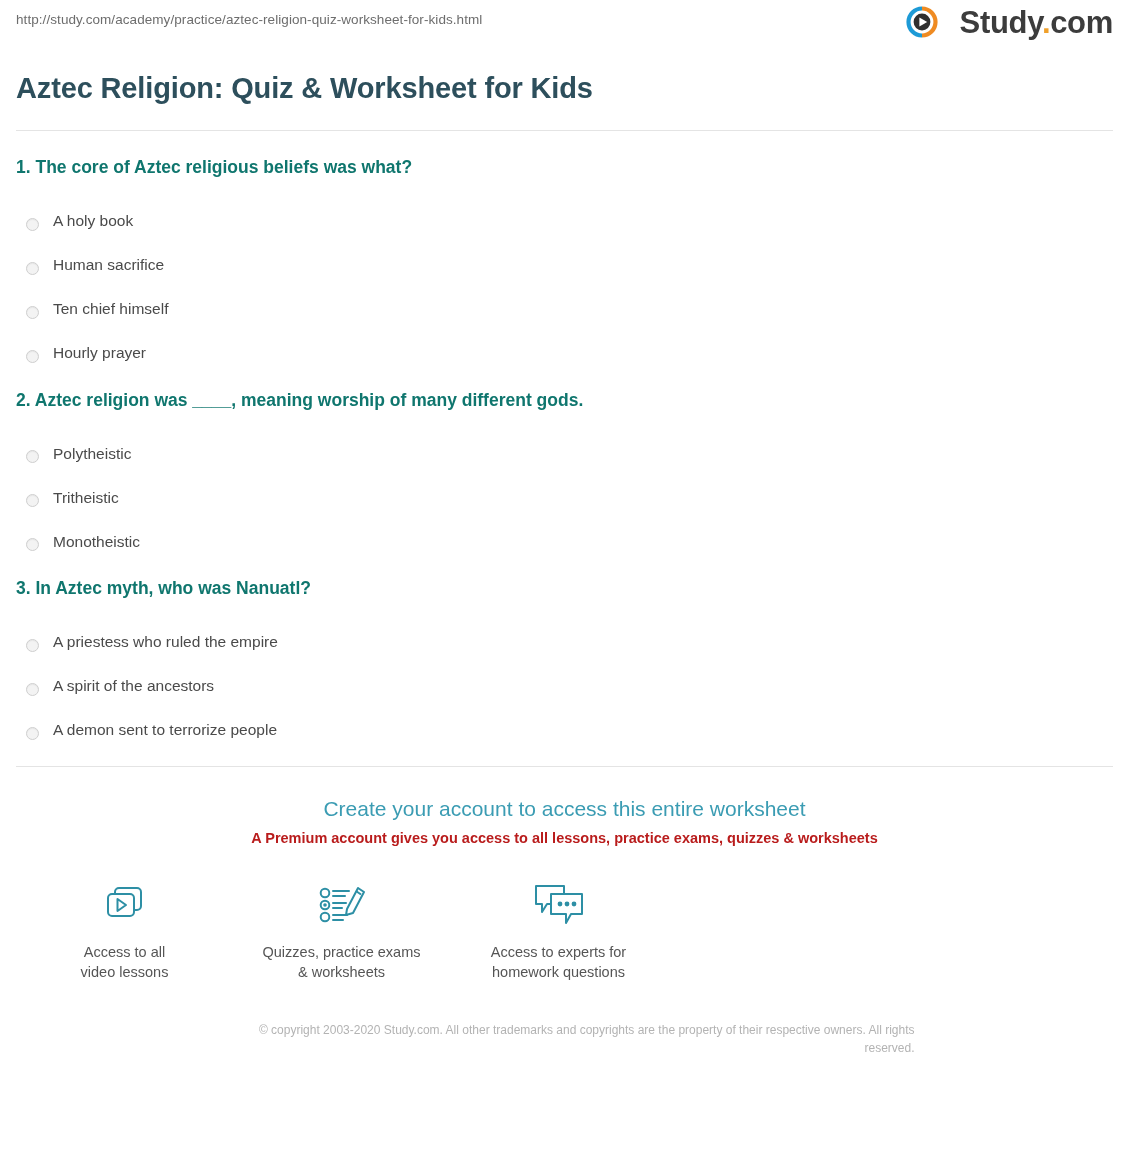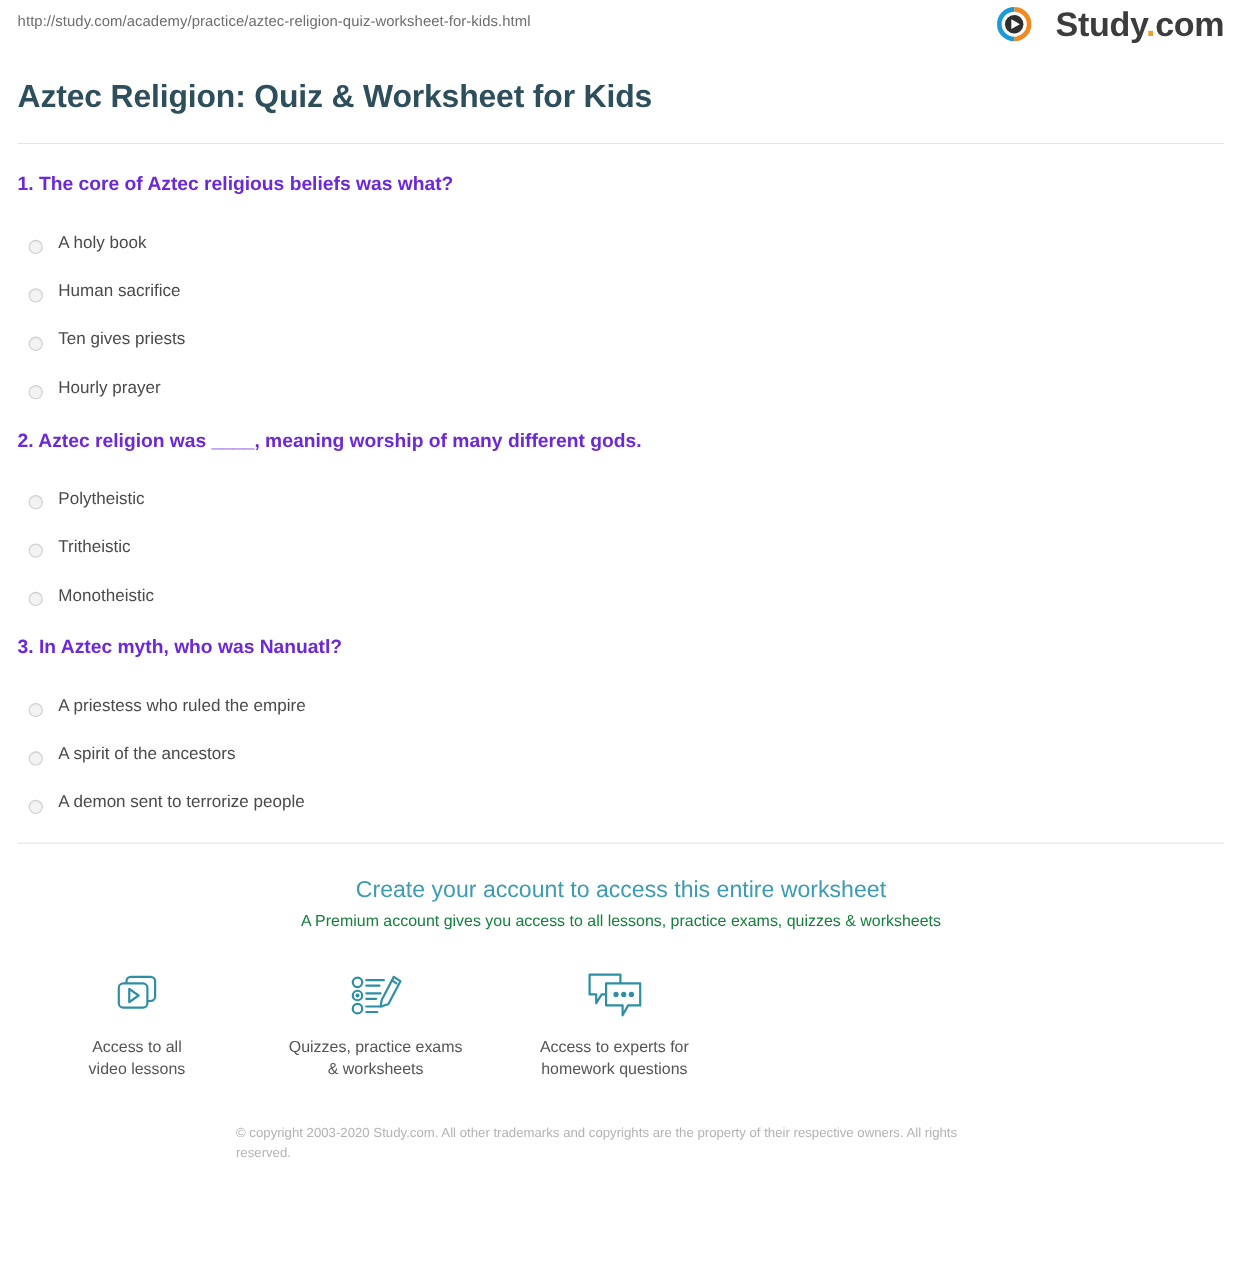--- a/index.html
+++ b/index.html
@@ -73,21 +73,21 @@
     background: #e4e4e4;
     margin: 24px 0 0 0;
   }
 
   
   .quiz { padding-top: 25px; }
   .question-block { margin-bottom: 26px; }
   .question-text {
     font-size: 17.5px;
     font-weight: bold;
-    color: #6d28d9;
+    color: #0f766e;
     line-height: 1.3;
     margin: 0 0 8px 0;
   }
   .options { margin: 0; padding: 0; list-style: none; }
   .option {
     display: flex;
     align-items: flex-end;
     height: 44px;
     padding-left: 10px;
   }
@@ -114,23 +114,24 @@
   }
   .cta-title {
     font-size: 21px;
     color: #3b9cb3;
     font-weight: normal;
     margin: 0 0 6px 0;
     line-height: 1.3;
   }
   .cta-sub {
     font-size: 14.5px;
-    color: #15803d;
+    color: #b91c1c;
     margin: 0;
     line-height: 1.4;
+    font-weight: bold;
   }
   .features {
     display: flex;
     justify-content: flex-start;
     align-items: flex-start;
     gap: 0;
     margin-top: 32px;
   }
   .feature {
     width: 217px;
@@ -147,21 +148,21 @@
     font-size: 14.5px;
     color: #555555;
     line-height: 1.42;
     white-space: pre-line;
   }
 
   
   .copyright {
     margin: 38px auto 0 auto;
     width: 700px;
-    text-align: left;
+    text-align: right;
     font-size: 12px;
     color: #b3b3b3;
     line-height: 1.55;
   }
 </style>
 </head>
 <body>
 
 <div class="page">
 
@@ -192,21 +193,21 @@
         <li class="option">
           <span class="radio"></span>
           <span class="option-label">A holy book</span>
         </li>
         <li class="option">
           <span class="radio"></span>
           <span class="option-label">Human sacrifice</span>
         </li>
         <li class="option">
           <span class="radio"></span>
-          <span class="option-label">Ten gives priests</span>
+          <span class="option-label">Ten chief himself</span>
         </li>
         <li class="option">
           <span class="radio"></span>
           <span class="option-label">Hourly prayer</span>
         </li>
       </ul>
     </div>
 
     <div class="question-block">
       <p class="question-text">2. Aztec religion was ____, meaning worship of many different gods.</p>

